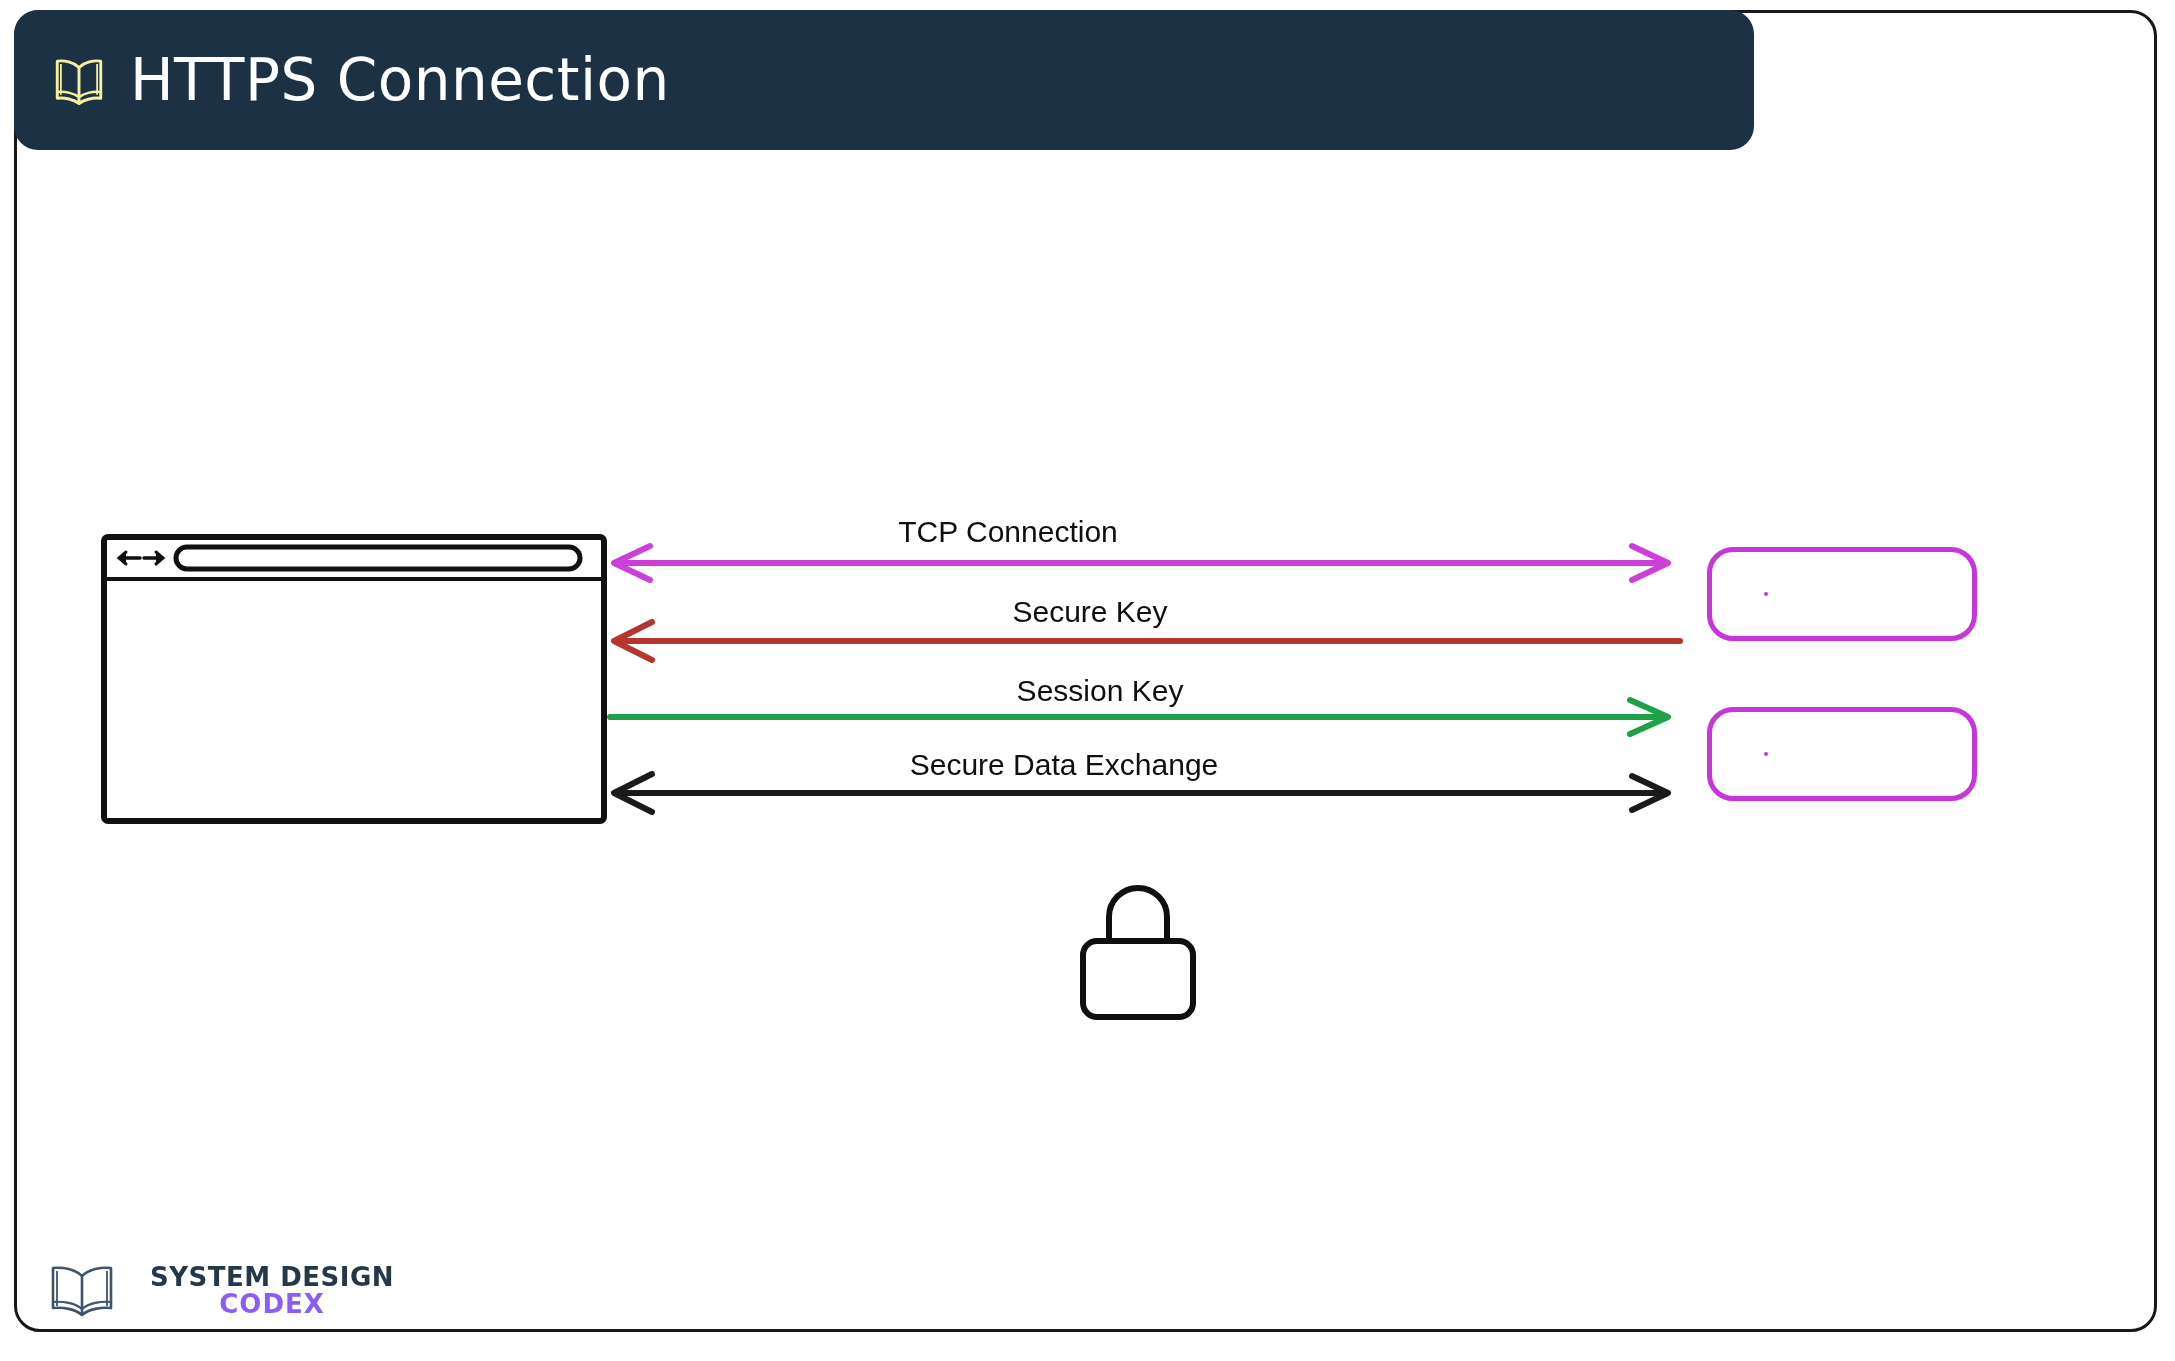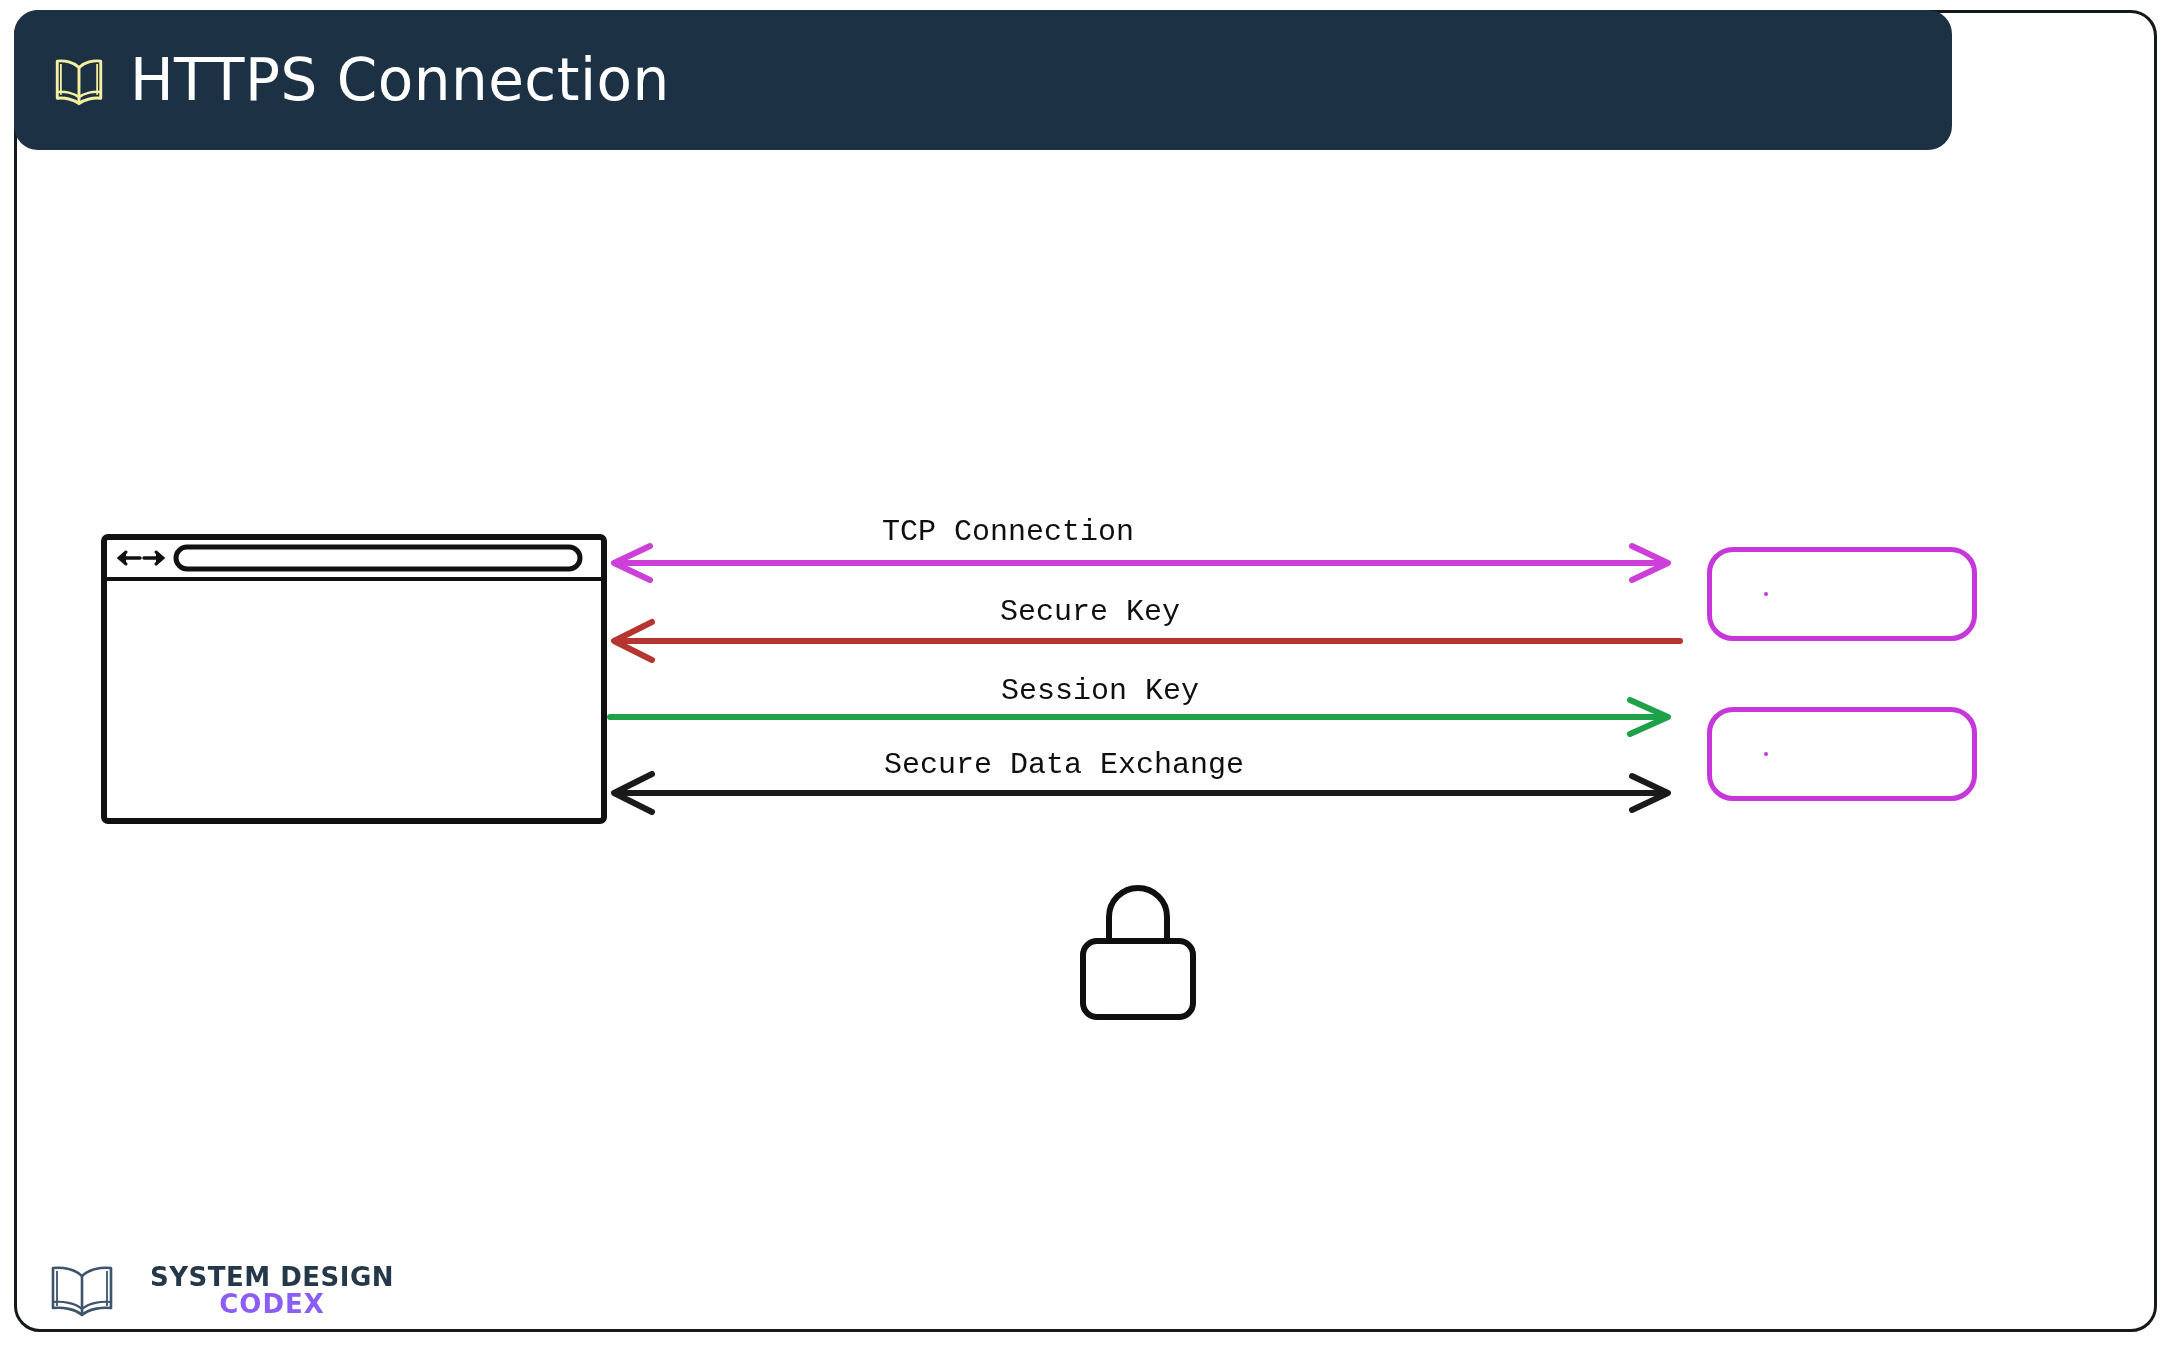--- a/index.html
+++ b/index.html
@@ -31,21 +31,21 @@
     border-radius: 26px;
     box-sizing: border-box;
     background: #ffffff;
   }
 
   
   .header-band {
     position: absolute;
     left: 14px;
     top: 10px;
-    width: 1938px;
+    width: 1740px;
     height: 140px;
     background: #1c3244;
     border-radius: 24px;
     box-sizing: border-box;
     display: flex;
     align-items: center;
     padding-left: 36px;
     overflow: hidden;
   }
   .header-book {
@@ -81,21 +81,21 @@
     position: absolute;
     left: 100px;
     top: 533px;
     width: 508px;
     height: 292px;
   }
 
   
   .flow-label {
     position: absolute;
-    font-family: Liberation Mono, monospace;
+    font-family: Liberation Sans, sans-serif;
     font-size: 30px;
     color: #0f0f0f;
     white-space: nowrap;
     transform: translateX(-50%);
   }
   .flow-label.l0 { left: 1008px; top: 515px; }
   .flow-label.l1 { left: 1090px; top: 595px; }
   .flow-label.l2 { left: 1100px; top: 674px; }
   .flow-label.l3 { left: 1064px; top: 748px; }
 

